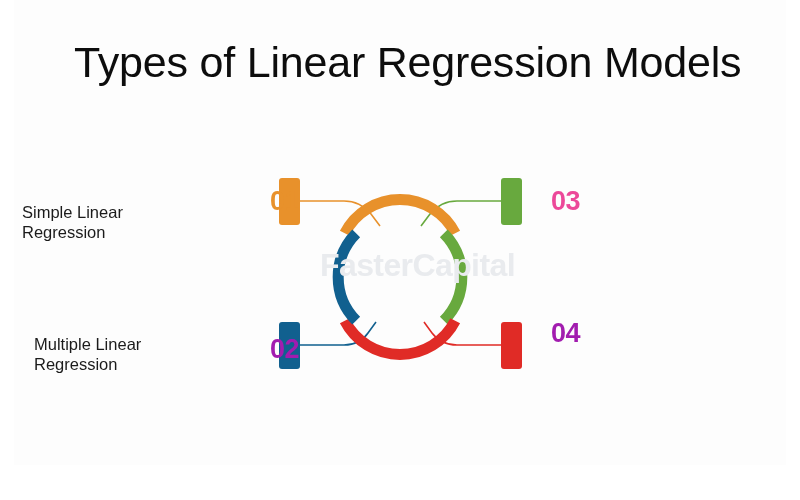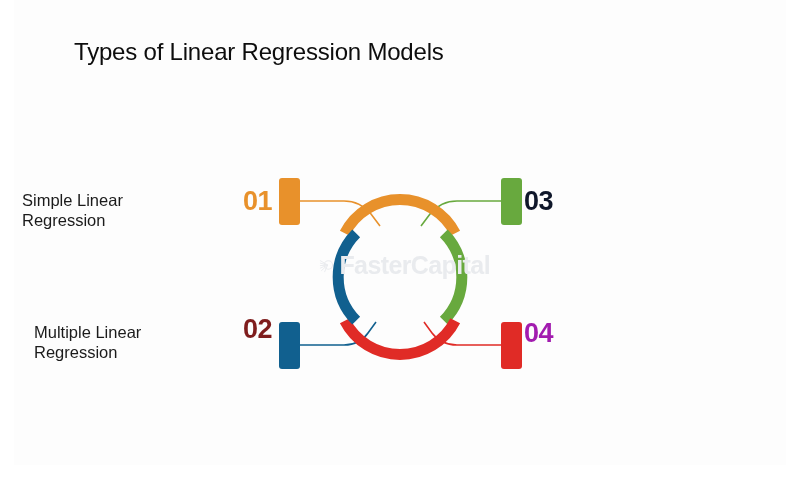--- a/index.html
+++ b/index.html
@@ -24,21 +24,21 @@
     left: 14px;
     top: 0px;
     width: 772px;
     height: 465px;
     background: #fdfdfd;
   }
   #page-title {
     position: absolute;
     left: 74px;
     top: 38px;
-    font-size: 24px;
+    font-size: 43px;
     font-weight: 400;
     color: #0d0d0d;
     letter-spacing: -0.2px;
     white-space: nowrap;
     font-family: "Liberation Sans", sans-serif;
   }
   
   #diagram {
     position: absolute;
     left: 0;
@@ -50,56 +50,58 @@
   .item-label {
     position: absolute;
     font-size: 16.5px;
     line-height: 20px;
     color: #1b1b1b;
     font-family: "Liberation Sans", sans-serif;
     white-space: pre-line;
   }
   .label-left {
     text-align: left;
+    margin-top: 12px;
   }
   .label-right {
     text-align: left;
     white-space: nowrap;
   }
   #label-01 { left: 22px;  top: 190px; width: 180px; }
   #label-02 { left: 34px;  top: 322px; width: 180px; }
   #label-03 { left: 562px; top: 190px; width: 230px; }
   #label-04 { left: 562px; top: 322px; width: 230px; }
 
   .item-number {
     position: absolute;
     font-size: 27px;
     font-weight: bold;
     font-family: "Liberation Sans", sans-serif;
     letter-spacing: -0.5px;
     line-height: 1;
+    margin-left: 27px;
   }
   #num-01 { left: 243px; top: 188px; color: #e8912b; }
-  #num-02 { left: 243px; top: 316px; color: #7f1d1d; }
-  #num-03 { left: 524px; top: 188px; color: #0f172a; }
+  #num-02 { left: 243px; top: 336px; color: #a21caf; }
+  #num-03 { left: 524px; top: 188px; color: #ec4899; }
   #num-04 { left: 524px; top: 320px; color: #a21caf; }
 
   
   #watermark {
     position: absolute;
     left: 318px;
     top: 248px;
     width: 172px;
     height: 34px;
     display: flex;
     align-items: center;
     pointer-events: none;
   }
   #watermark-text {
-    font-size: 25px;
+    font-size: 32px;
     font-weight: bold;
     color: #e9ebee;
     letter-spacing: -0.6px;
     font-family: "Liberation Sans", sans-serif;
     line-height: 1;
     margin-left: 2px;
   }
 </style>
 </head>
 <body>

